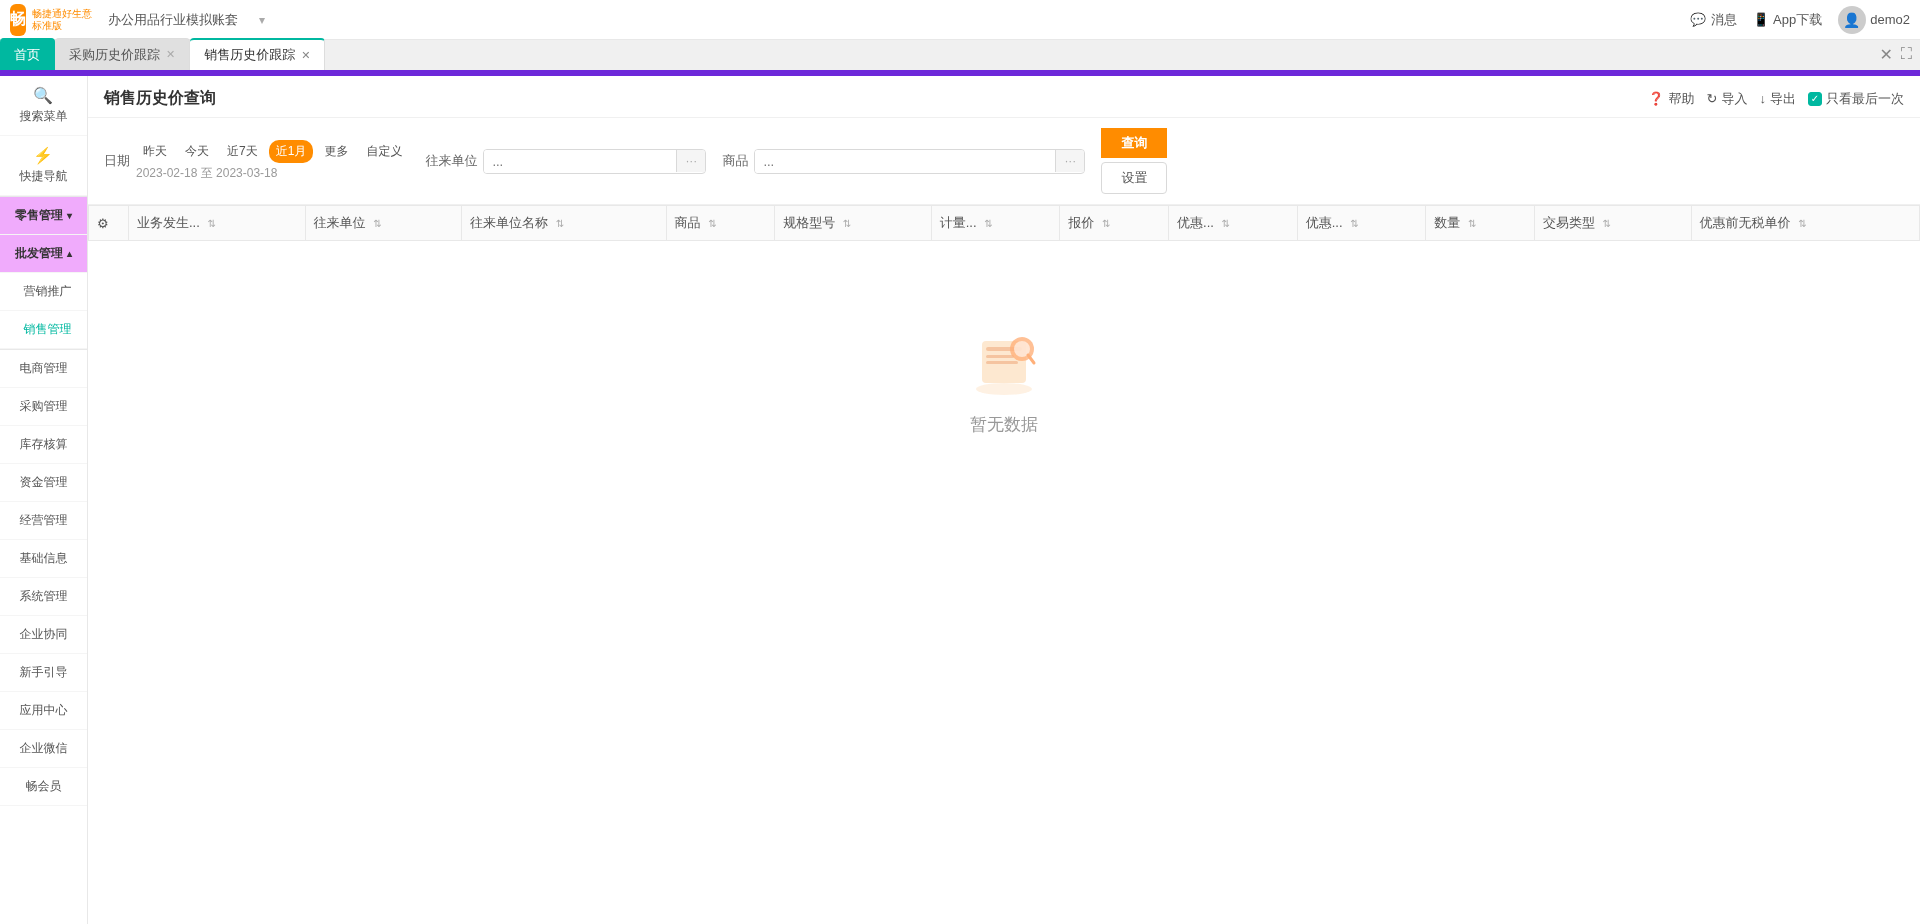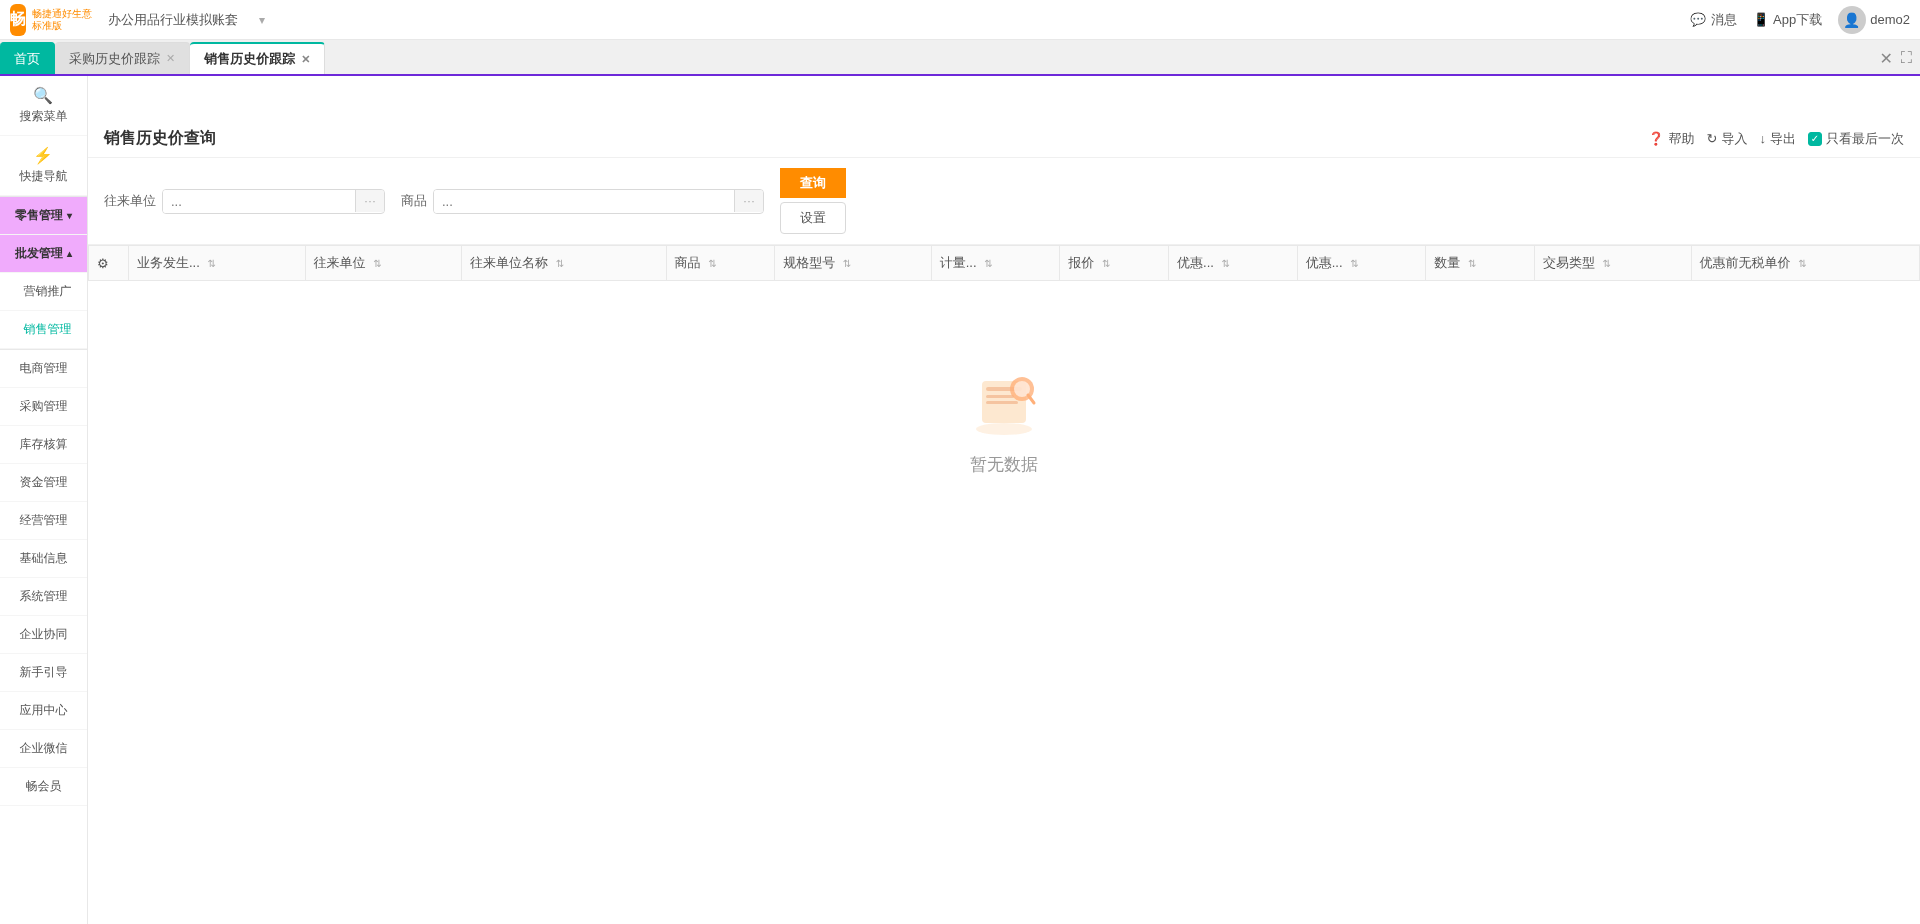--- a/index.html
+++ b/index.html
@@ -87,21 +87,21 @@
     .user-name { font-size: 13px; color: #555; }
 
     
     .tab-bar {
       height: 36px;
       background: #f0f0f0;
       display: flex;
       align-items: flex-end;
       padding: 0 0 0 0;
       flex-shrink: 0;
-      border-bottom: 2px solid #6d28d9;
+      border-bottom: 6px solid #6d28d9;
     }
     .tab {
       height: 32px;
       padding: 0 14px;
       display: flex;
       align-items: center;
       gap: 6px;
       font-size: 13px;
       cursor: pointer;
       background: #e0e0e0;
@@ -112,21 +112,21 @@
       white-space: nowrap;
     }
     .tab.home {
       background: #00b8a0;
       color: white;
       border-color: #00b8a0;
     }
     .tab.active {
       background: #fff;
       color: #333;
-      font-weight: bold;
+      font-weight: normal;
       border-top: 2px solid #00b8a0;
     }
     .tab .close-icon {
       font-size: 11px;
       color: #aaa;
       cursor: pointer;
     }
     .tab.active .close-icon { color: #888; }
     .tab-right-actions {
       margin-left: auto;
@@ -209,21 +209,20 @@
       flex-direction: column;
     }
 
     
     .page-header {
       padding: 12px 16px 8px;
       display: flex;
       align-items: center;
       justify-content: space-between;
       border-bottom: 1px solid #f0f0f0;
-      margin-top: 40px;
     }
     .page-title {
       font-size: 16px;
       font-weight: bold;
       color: #333;
     }
     .page-header-actions {
       display: flex;
       align-items: center;
       gap: 12px;
@@ -537,20 +536,34 @@
             <span>导出</span>
           </div>
           <div class="checkbox-area">
             <div class="custom-checkbox checked">✓</div>
             <span>只看最后一次</span>
           </div>
         </div>
       </div>
 
       <div class="filter-area">
+        <div class="filter-group">
+          <span class="filter-label">日期</span>
+          <div class="date-filter-container">
+            <div class="date-btns">
+              <button class="date-btn">昨天</button>
+              <button class="date-btn">今天</button>
+              <button class="date-btn">近7天</button>
+              <button class="date-btn active">近1月</button>
+              <button class="date-btn">更多</button>
+              <button class="date-btn">自定义</button>
+            </div>
+            <div class="date-range-text">2023-02-18 至 2023-03-18</div>
+          </div>
+        </div>
 
         <div class="filter-group">
           <span class="filter-label">往来单位</span>
           <div class="filter-input-container">
             <input class="filter-input" type="text" placeholder="..." style="">
             <div class="filter-input-btn">···</div>
           </div>
         </div>
 
         <div class="filter-group">

